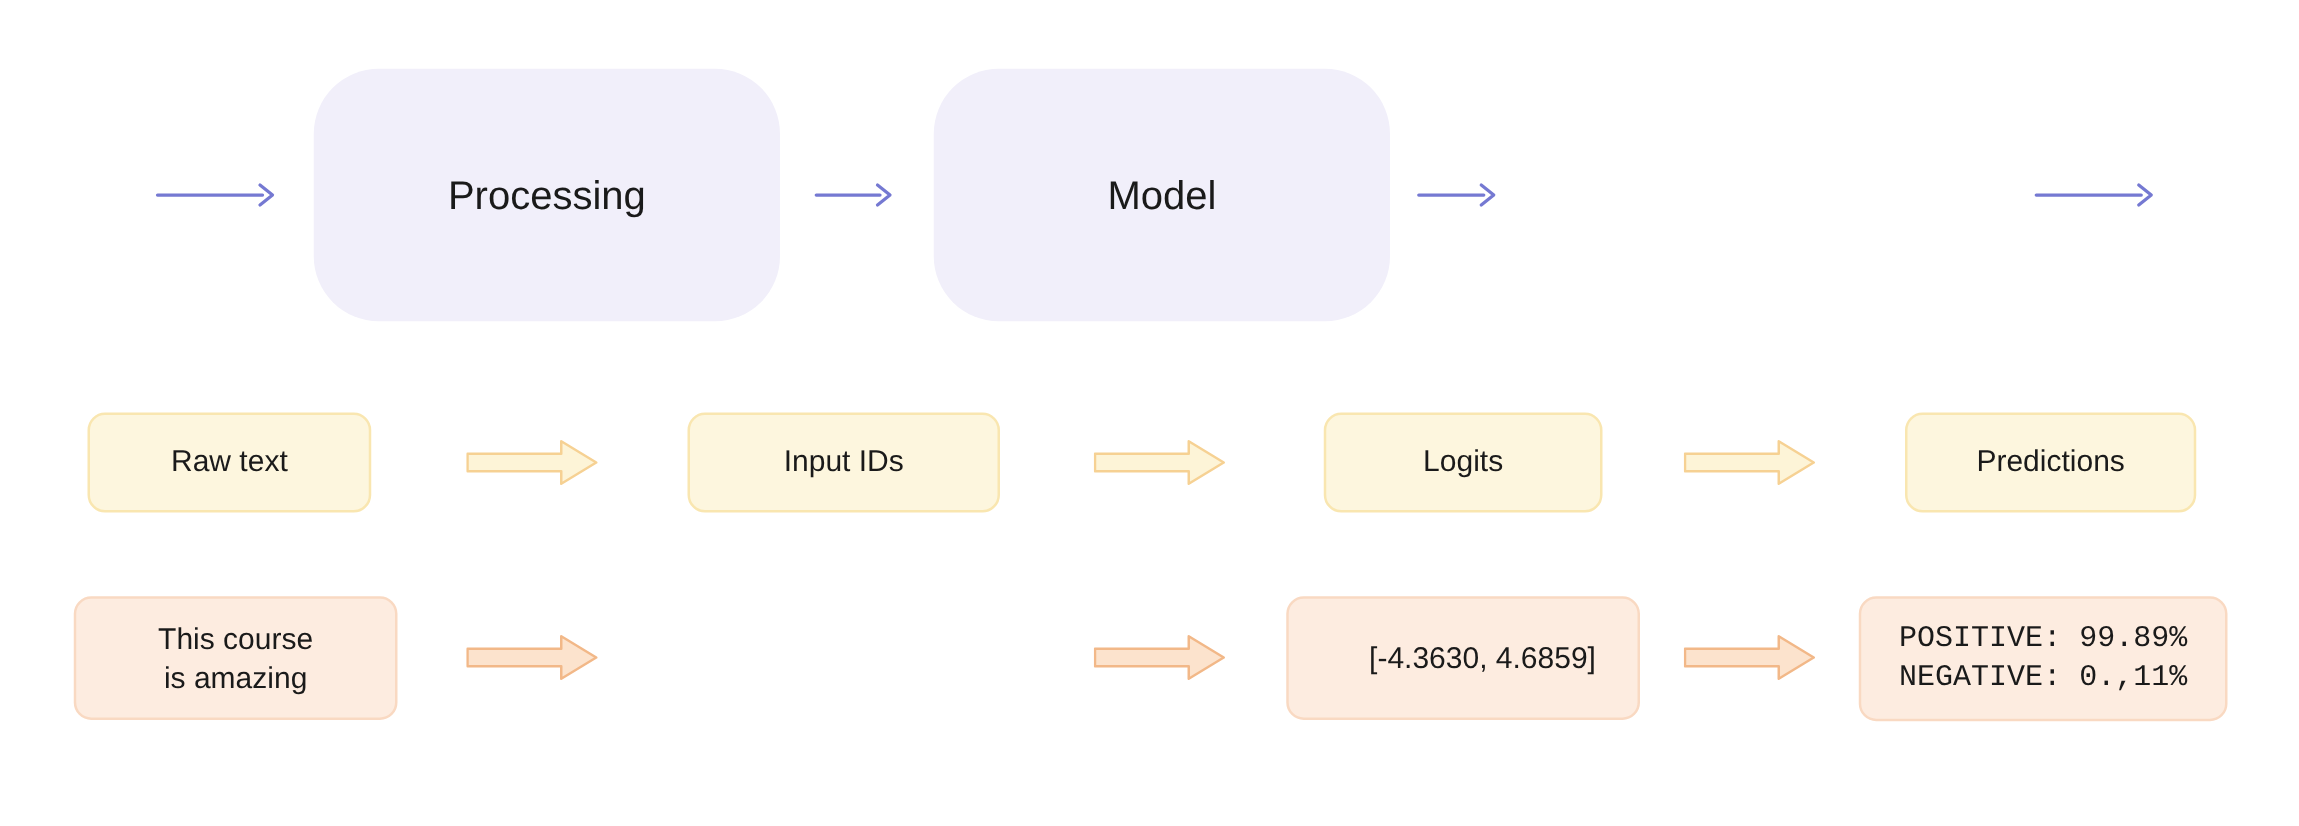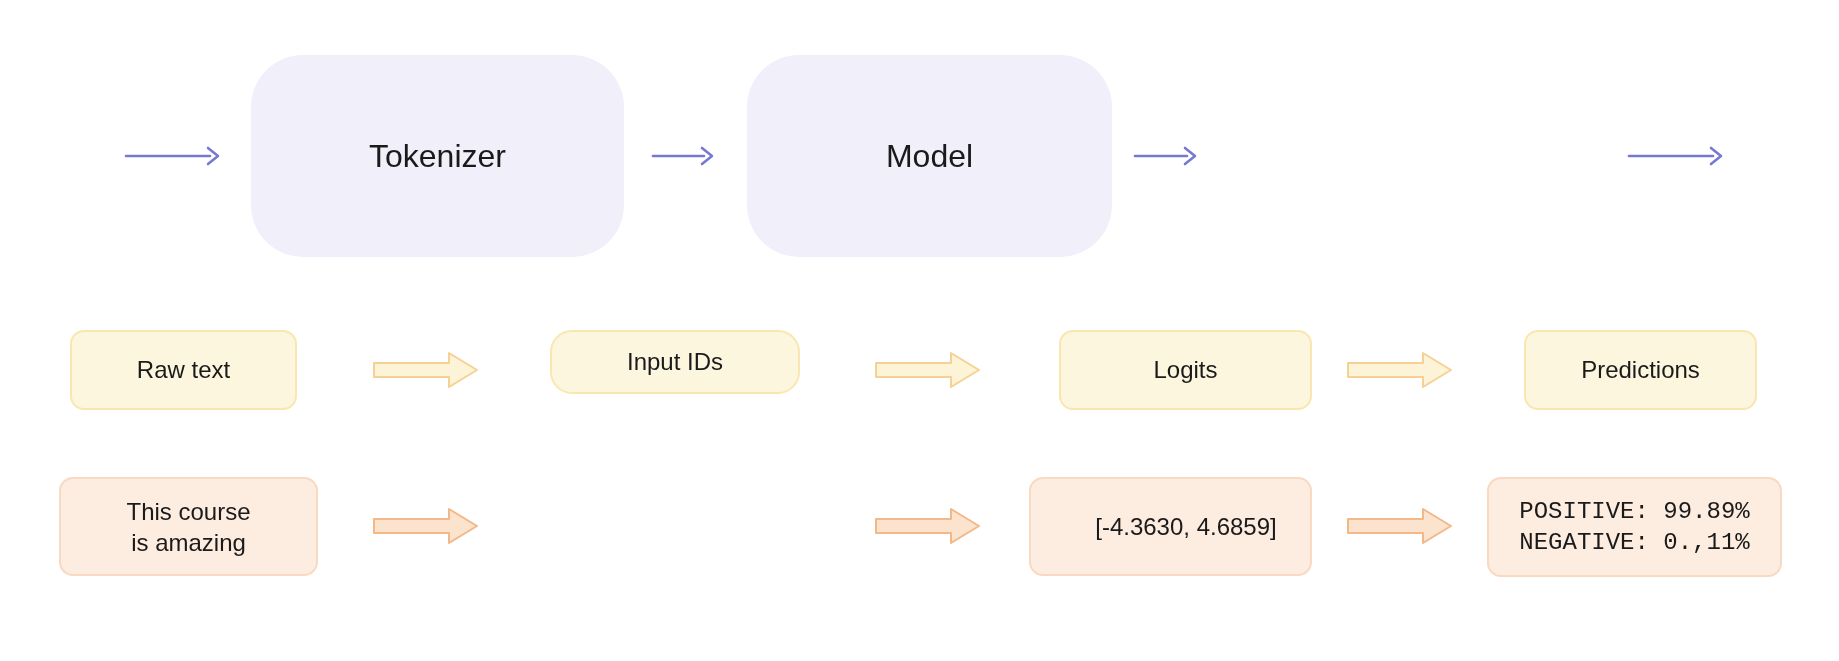--- a/index.html
+++ b/index.html
@@ -64,21 +64,21 @@
 <body>
 
 <div class="canvas">
 
   <svg class="abs" style="left:124px; top:144px;" width="97" height="24" viewBox="0 0 97 24">
     <line x1="2" y1="12" x2="86" y2="12" style="stroke:var(--flow-arrow,#7579d2)" stroke-width="2.6" stroke-linecap="round"></line>
     <polyline points="84,4 94,12 84,20" style="stroke:var(--flow-arrow,#7579d2)" stroke-width="2.6" fill="none" stroke-linecap="round" stroke-linejoin="round"></polyline>
   </svg>
 
   <div class="stage-box abs" style="left:251px; top:55px; width:373px; height:202px;">
-    <span>Tokenizer</span>
+    <span>Processing</span>
   </div>
 
   <svg class="abs" style="left:651px; top:144px;" width="64" height="24" viewBox="0 0 64 24">
     <line x1="2" y1="12" x2="53" y2="12" style="stroke:var(--flow-arrow,#7579d2)" stroke-width="2.6" stroke-linecap="round"></line>
     <polyline points="51,4 61,12 51,20" style="stroke:var(--flow-arrow,#7579d2)" stroke-width="2.6" fill="none" stroke-linecap="round" stroke-linejoin="round"></polyline>
   </svg>
 
   <div class="stage-box abs" style="left:747px; top:55px; width:365px; height:202px;align-items:center;">
     <span>Model</span>
   </div>
@@ -95,29 +95,29 @@
   </svg>
 
   <div class="data-box abs" style="left:70px; top:330px; width:227px; height:80px;">
     <span>Raw text</span>
   </div>
 
   <svg class="abs" style="left:373px; top:351px;" width="106" height="38" viewBox="0 0 106 38">
     <polygon points="1,12 76,12 76,2 104,19 76,36 76,26 1,26" style="fill:var(--data-arrow-fill,#fdf4d7); stroke:var(--data-arrow-border,#f6d193)" stroke-width="2" stroke-linejoin="round"></polygon>
   </svg>
 
-  <div class="data-box abs" style="left:550px; top:330px; width:250px; height:64px;border-radius:22px;">
+  <div class="data-box abs" style="left:550px; top:330px; width:250px; height:80px;">
     <span>Input IDs</span>
   </div>
 
   <svg class="abs" style="left:875px; top:351px;" width="106" height="38" viewBox="0 0 106 38">
     <polygon points="1,12 76,12 76,2 104,19 76,36 76,26 1,26" style="fill:var(--data-arrow-fill,#fdf4d7); stroke:var(--data-arrow-border,#f6d193)" stroke-width="2" stroke-linejoin="round"></polygon>
   </svg>
 
-  <div class="data-box abs" style="left:1059px; top:330px; width:253px; height:80px;">
+  <div class="data-box abs" style="left:1059px; top:330px; width:223px; height:80px;">
     <span>Logits</span>
   </div>
 
   <svg class="abs" style="left:1347px; top:351px;" width="106" height="38" viewBox="0 0 106 38">
     <polygon points="1,12 76,12 76,2 104,19 76,36 76,26 1,26" style="fill:var(--data-arrow-fill,#fdf4d7); stroke:var(--data-arrow-border,#f6d193)" stroke-width="2" stroke-linejoin="round"></polygon>
   </svg>
 
   <div class="data-box abs" style="left:1524px; top:330px; width:233px; height:80px;justify-content:center;">
     <span>Predictions</span>
   </div>

